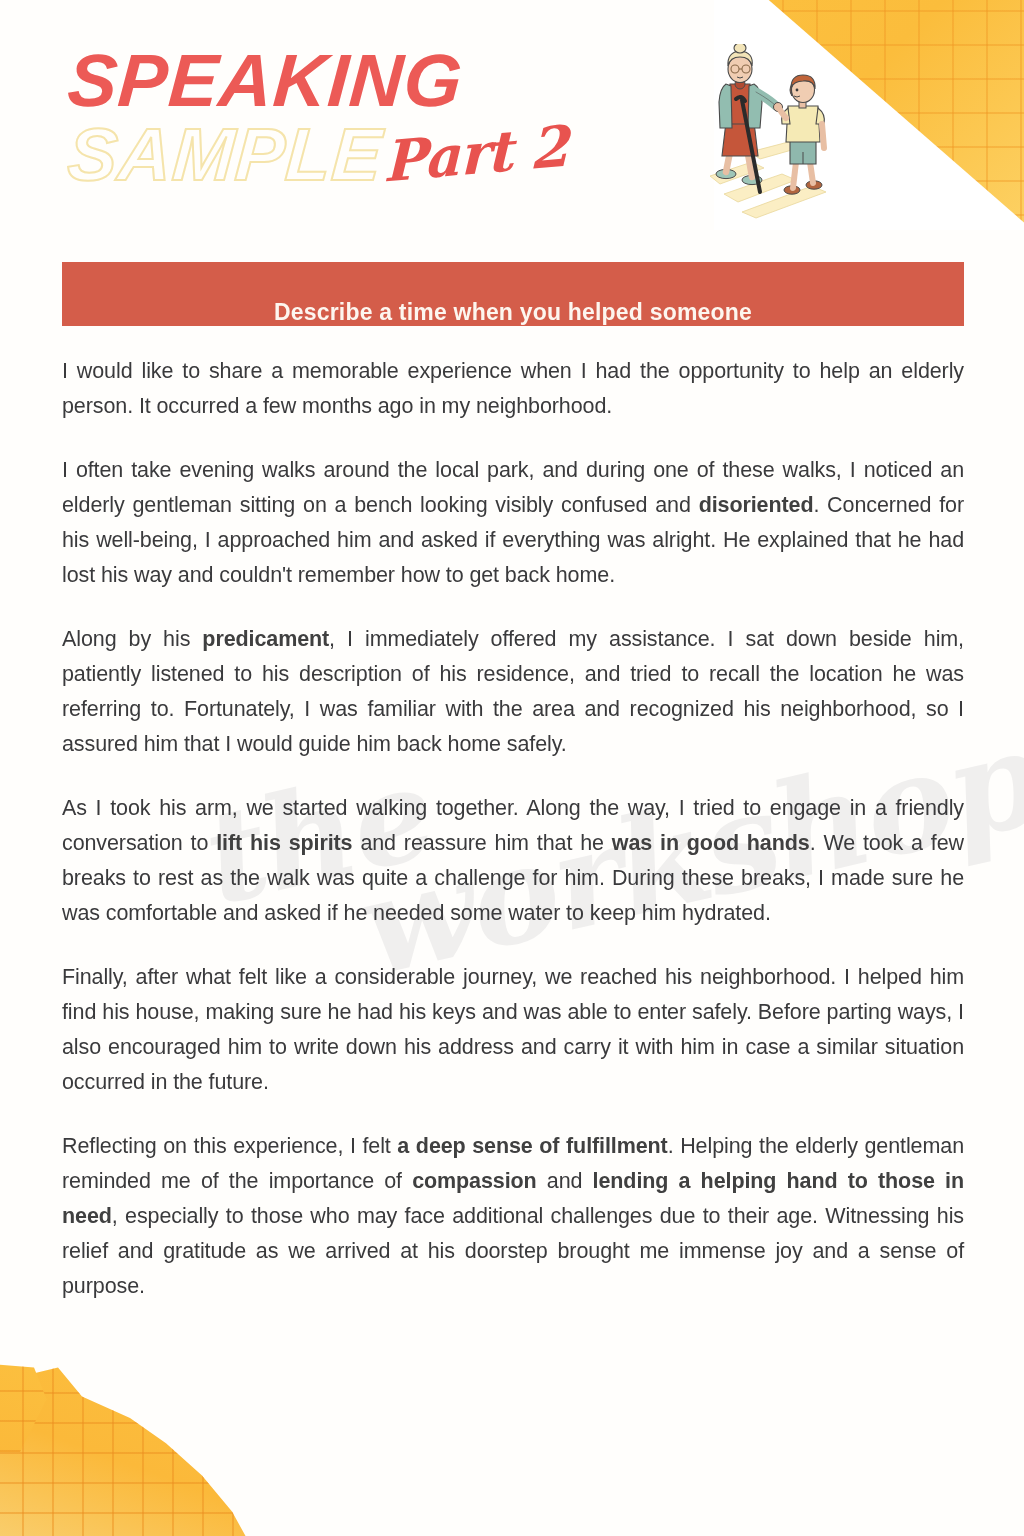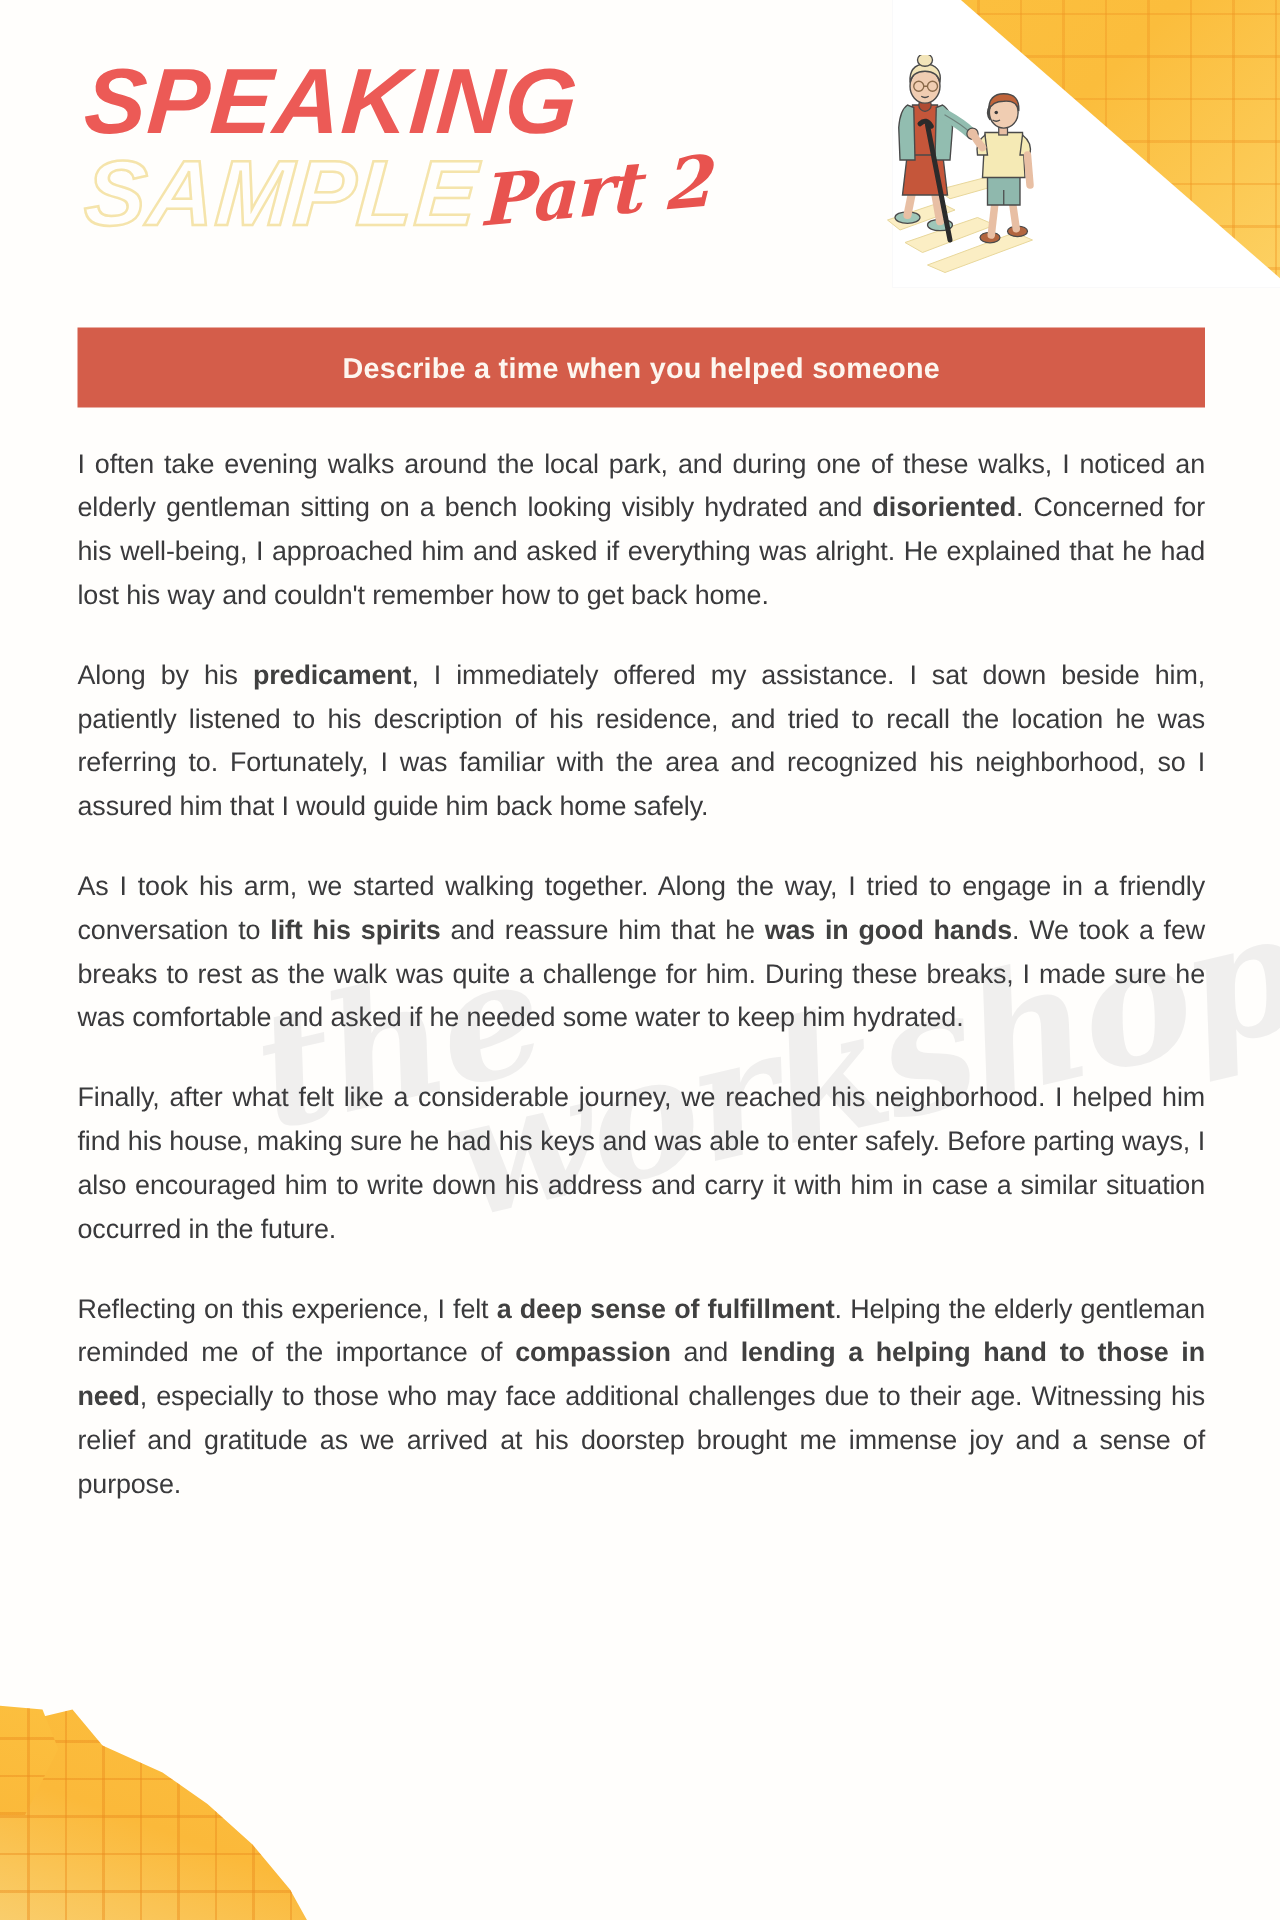--- a/index.html
+++ b/index.html
@@ -200,21 +200,21 @@
   }
 
   
   .banner {
     position: relative;
     z-index: 4;
     margin: 12px 60px 0 62px;
     height: 64px;
     background: #d45d4a;
     display: flex;
-    align-items: center;
+    align-items: flex-end;
     justify-content: center;
   }
   .banner-title {
     color: #fdf6ef;
     font-family: "Liberation Sans", sans-serif;
     font-size: 23px;
     font-weight: 700;
     letter-spacing: 0.2px;
   }
 
@@ -344,20 +344,21 @@
         <path d="M86 52 Q89 54 92 52" stroke="#4a4a4a" stroke-width="1" fill="none"></path>
       </g>
     </svg>
   </div>
 
   <div class="banner">
     <span class="banner-title">Describe a time when you helped someone</span>
   </div>
 
   <div class="content">
-    <p class="para"><span>I often take evening walks around the local park, and during one of these walks, I noticed an elderly gentleman sitting on a bench looking visibly hydrated and </span><b>disoriented</b><span>. Concerned for his well-being, I approached him and asked if everything was alright. He explained that he had lost his way and couldn't remember how to get back home.</span></p>
+    <p class="para"><span>I would like to share a memorable experience when I had the opportunity to help an elderly person. It occurred a few months ago in my neighborhood.</span></p>
+    <p class="para"><span>I often take evening walks around the local park, and during one of these walks, I noticed an elderly gentleman sitting on a bench looking visibly confused and </span><b>disoriented</b><span>. Concerned for his well-being, I approached him and asked if everything was alright. He explained that he had lost his way and couldn't remember how to get back home.</span></p>
     <p class="para"><span>Along by his </span><b>predicament</b><span>, I immediately offered my assistance. I sat down beside him, patiently listened to his description of his residence, and tried to recall the location he was referring to. Fortunately, I was familiar with the area and recognized his neighborhood, so I assured him that I would guide him back home safely.</span></p>
     <p class="para"><span>As I took his arm, we started walking together. Along the way, I tried to engage in a friendly conversation to </span><b>lift his spirits</b><span> and reassure him that he </span><b>was in good hands</b><span>. We took a few breaks to rest as the walk was quite a challenge for him. During these breaks, I made sure he was comfortable and asked if he needed some water to keep him hydrated.</span></p>
     <p class="para"><span>Finally, after what felt like a considerable journey, we reached his neighborhood. I helped him find his house, making sure he had his keys and was able to enter safely. Before parting ways, I also encouraged him to write down his address and carry it with him in case a similar situation occurred in the future.</span></p>
     <p class="para"><span>Reflecting on this experience, I felt </span><b>a deep sense of fulfillment</b><span>. Helping the elderly gentleman reminded me of the importance of </span><b>compassion</b><span> and </span><b>lending a helping hand to those in need</b><span>, especially to those who may face additional challenges due to their age. Witnessing his relief and gratitude as we arrived at his doorstep brought me immense joy and a sense of purpose.</span></p>
   </div>
 
 </div>
 
 </body></html>

